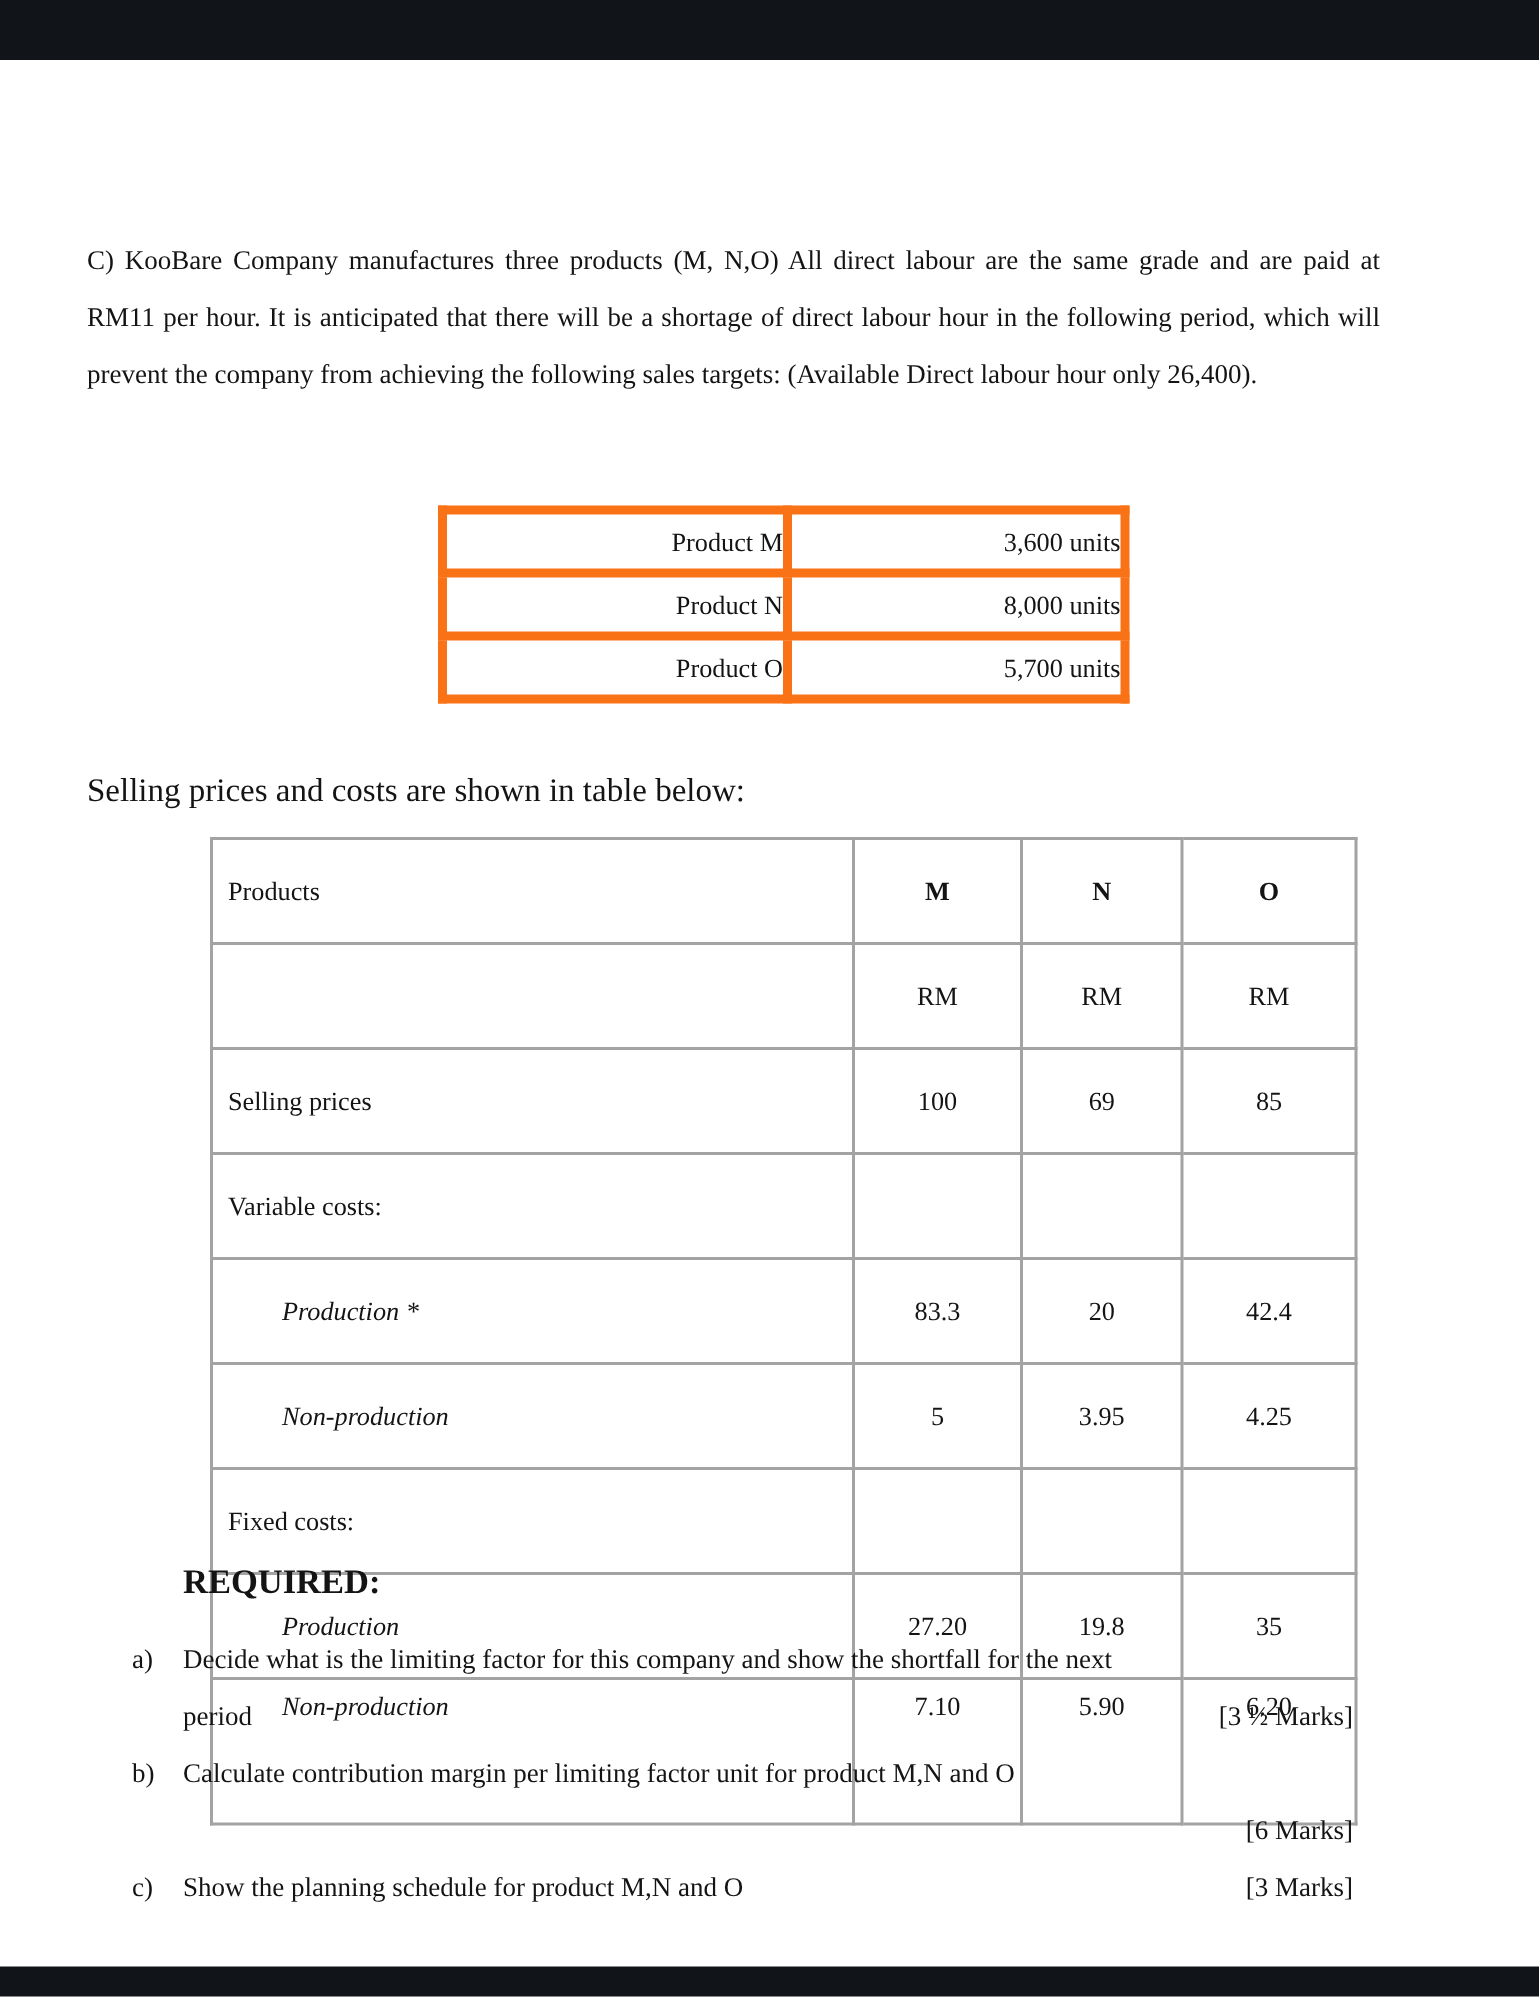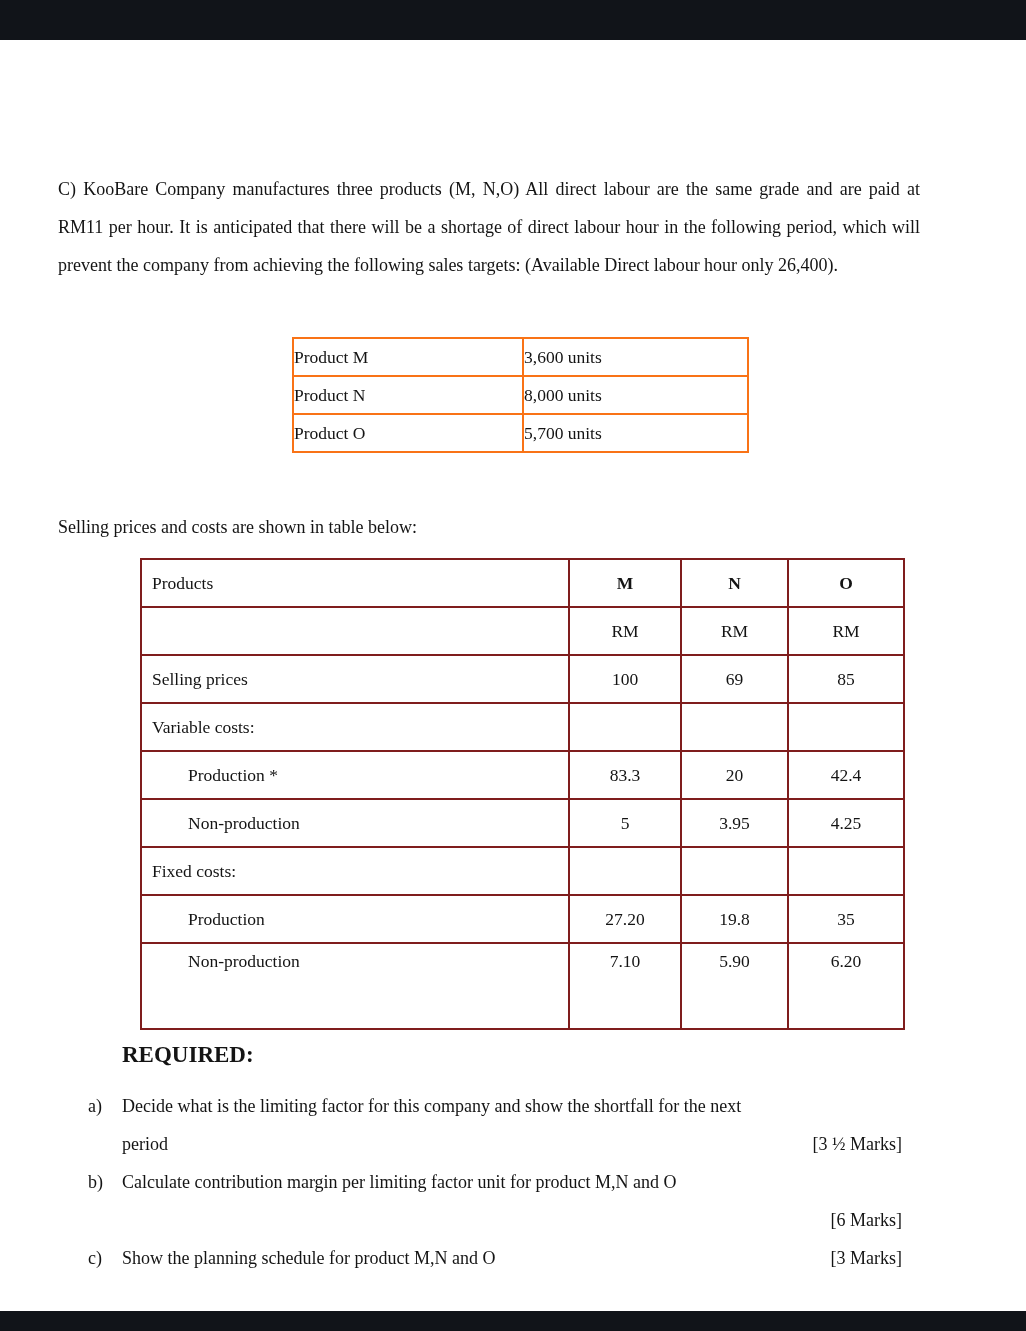--- a/index.html
+++ b/index.html
@@ -15,59 +15,59 @@
     position: absolute; left: 0; top: 0;
     width: 1026px; height: 40px;
     background: #111419;
   }
   .bottombar {
     position: absolute; left: 0; top: 1311px;
     width: 1026px; height: 20px;
     background: #111419;
   }
   .para {
-    position: absolute; left: 58px; top: 170px;
+    position: absolute; left: 58px; top: 154px;
     width: 862px;
     font-size: 18px; line-height: 38px;
     text-align: justify;
     margin: 0;
   }
   table { border-collapse: collapse; table-layout: fixed; }
   .t1 {
     position: absolute; left: 292px; top: 337px;
   }
   .t1 td {
-    border: 2px solid #f97316;
+    border: 6px solid #f97316;
     height: 36px;
-    text-align: left; vertical-align: middle;
+    text-align: right; vertical-align: middle;
     font-size: 17.5px;
     padding: 0;
   }
   .t2 {
     position: absolute; left: 140px; top: 558px;
     width: 763px;
   }
   .t2 td, .t2 th {
-    border: 2px solid #7f1d1d;
+    border: 2px solid #a3a3a3;
     font-size: 17.5px;
     font-weight: normal;
     height: 36px;
     vertical-align: middle;
-    padding: 5px;
+    padding: 16px;
     margin-top: 16px;
   }
   .t2 .label-cell { text-align: left; padding-left: 10px; padding-right: 6px; }
-  .t2 .label-cell.indent { padding-left: 46px; }
+  .t2 .label-cell.indent { padding-left: 46px; font-style: italic; }
   .t2 .colhead { font-weight: bold; text-align: center; }
   .t2 .num { text-align: center; }
   .t2 tr.tall td { height: 72px; vertical-align: top; padding-top: 7px; }
   .t2 tr.lastrow td { height: 40px; }
   .intro {
     position: absolute; left: 58px; top: 508px;
-    font-size: 18px; line-height: 38px;
+    font-size: 22px; line-height: 38px;
   }
   .required {
     position: absolute; left: 122px; top: 1042px;
     font-size: 23px; font-weight: bold;
   }
   .questions {
     position: absolute; left: 88px; top: 1087px;
     width: 814px;
     font-size: 18px;
   }

